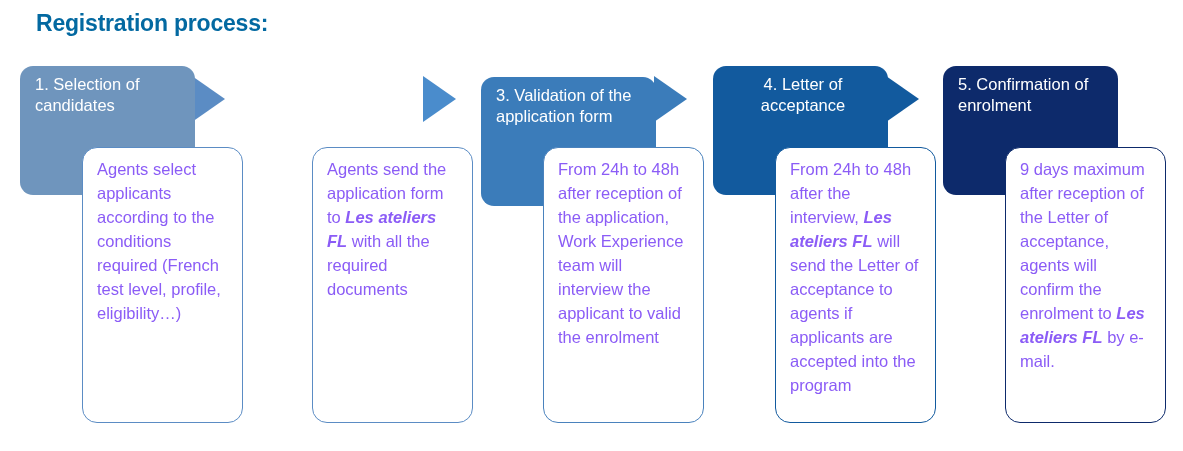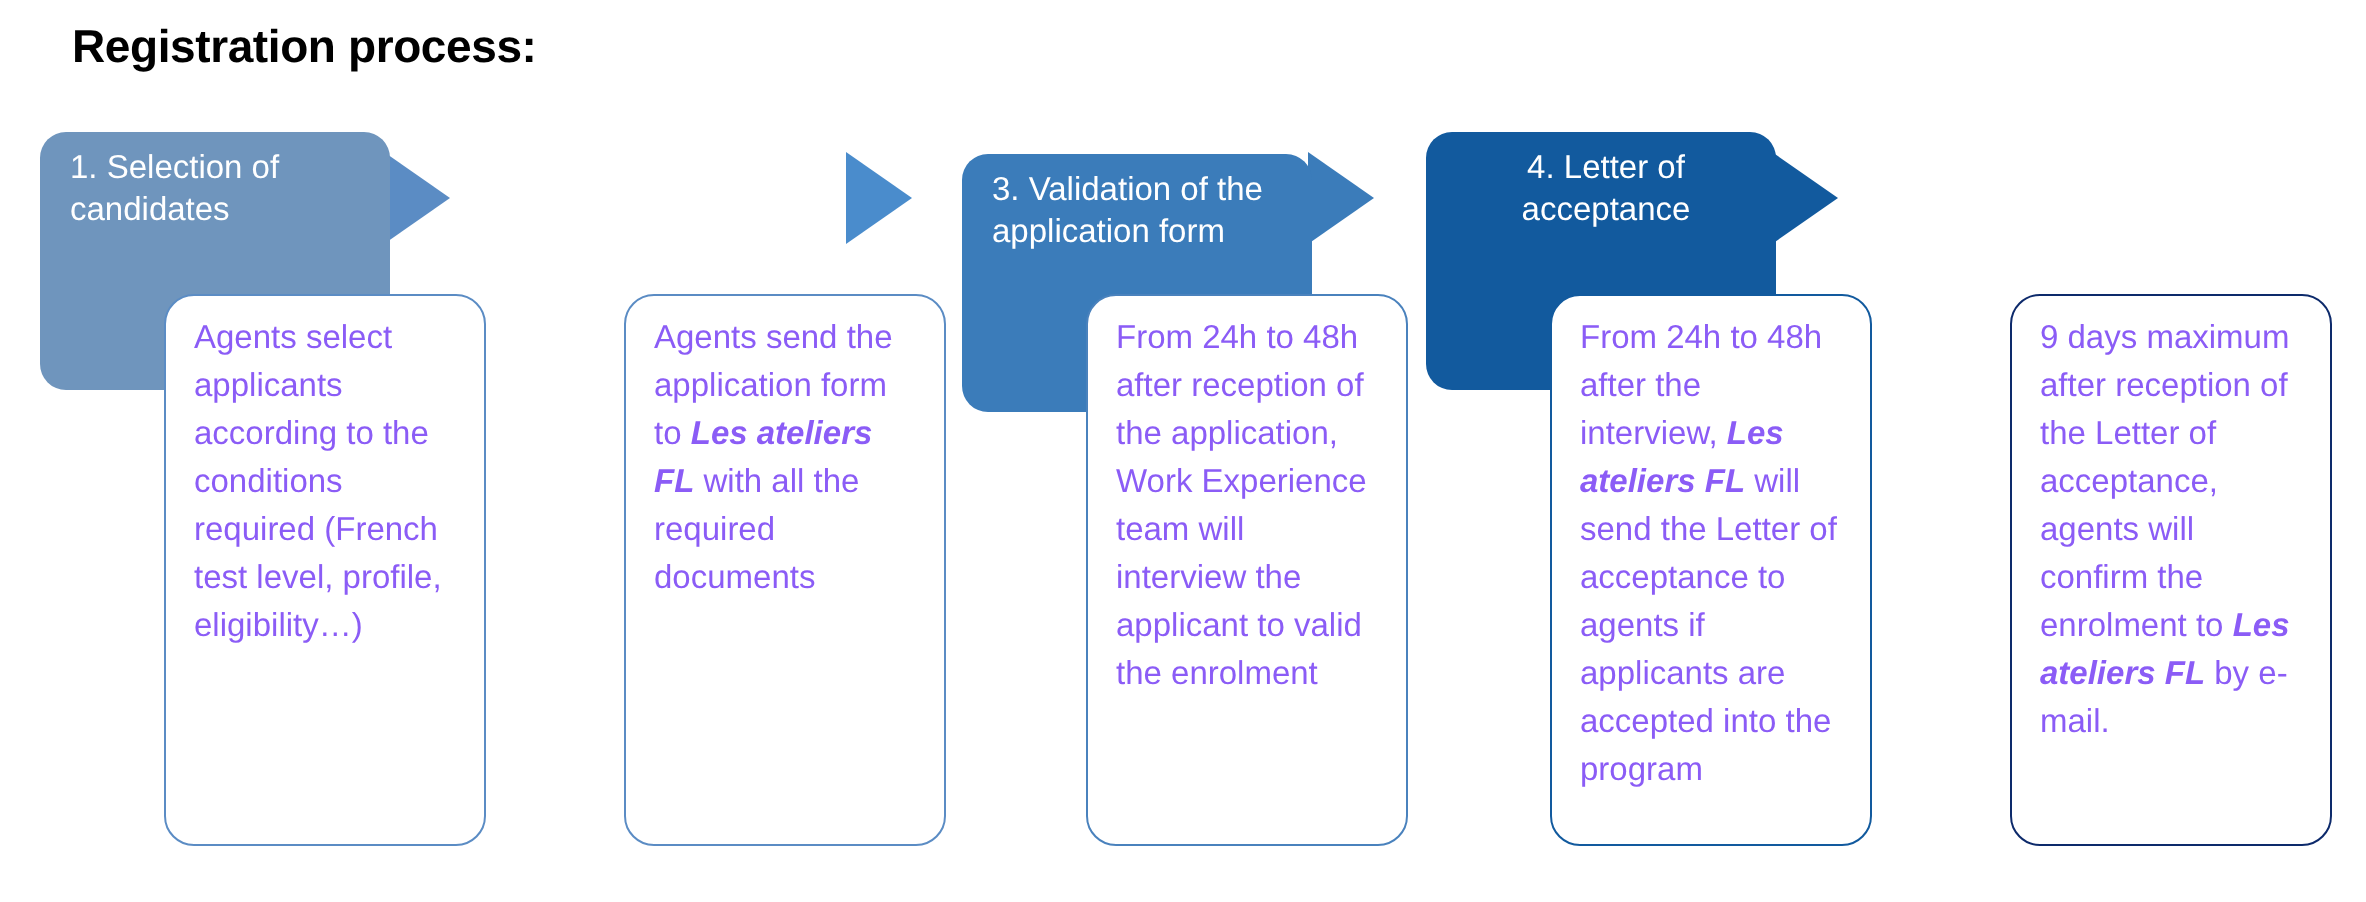--- a/index.html
+++ b/index.html
@@ -13,21 +13,21 @@
     font-family: "Liberation Sans", sans-serif;
     overflow: hidden;
     position: relative;
   }
   #page-title {
     position: absolute;
     left: 36px;
     top: 10px;
     font-size: 23px;
     font-weight: bold;
-    color: #000000;
+    color: #0369a1;
     letter-spacing: -0.2px;
     white-space: nowrap;
   }
   #flow {
     position: absolute;
     left: 0;
     top: 0;
     width: 1183px;
     height: 370px;
   }
@@ -132,16 +132,21 @@
       <div class="detail-text"><span>From 24h to 48h after reception of the application, Work Experience team will interview the applicant to valid the enrolment</span></div>
     </div>
     <div class="step" style="left: 713px;">
       <div class="step-header" style="background: rgb(18, 90, 158); text-align: center;">
         <div class="step-title">4. Letter of acceptance</div>
       </div>
     </div>
     <div class="detail" style="left: 775px; border-color: rgb(18, 90, 158);">
       <div class="detail-text"><span>From 24h to 48h after the interview, </span><b>Les ateliers FL</b><span> will send the Letter of acceptance to agents if applicants are accepted into the program</span></div>
     </div>
+    <div class="step" style="left: 943px;">
+      <div class="step-header" style="background: rgb(13, 42, 107);">
+        <div class="step-title">5. Confirmation of enrolment</div>
+      </div>
+    </div>
     <div class="detail" style="left: 1005px; border-color: rgb(13, 42, 107);">
       <div class="detail-text"><span>9 days maximum after reception of the Letter of acceptance, agents will confirm the enrolment to </span><b>Les ateliers FL</b><span> by e-mail.</span></div>
     </div>
   </div>
 
 </body></html>

